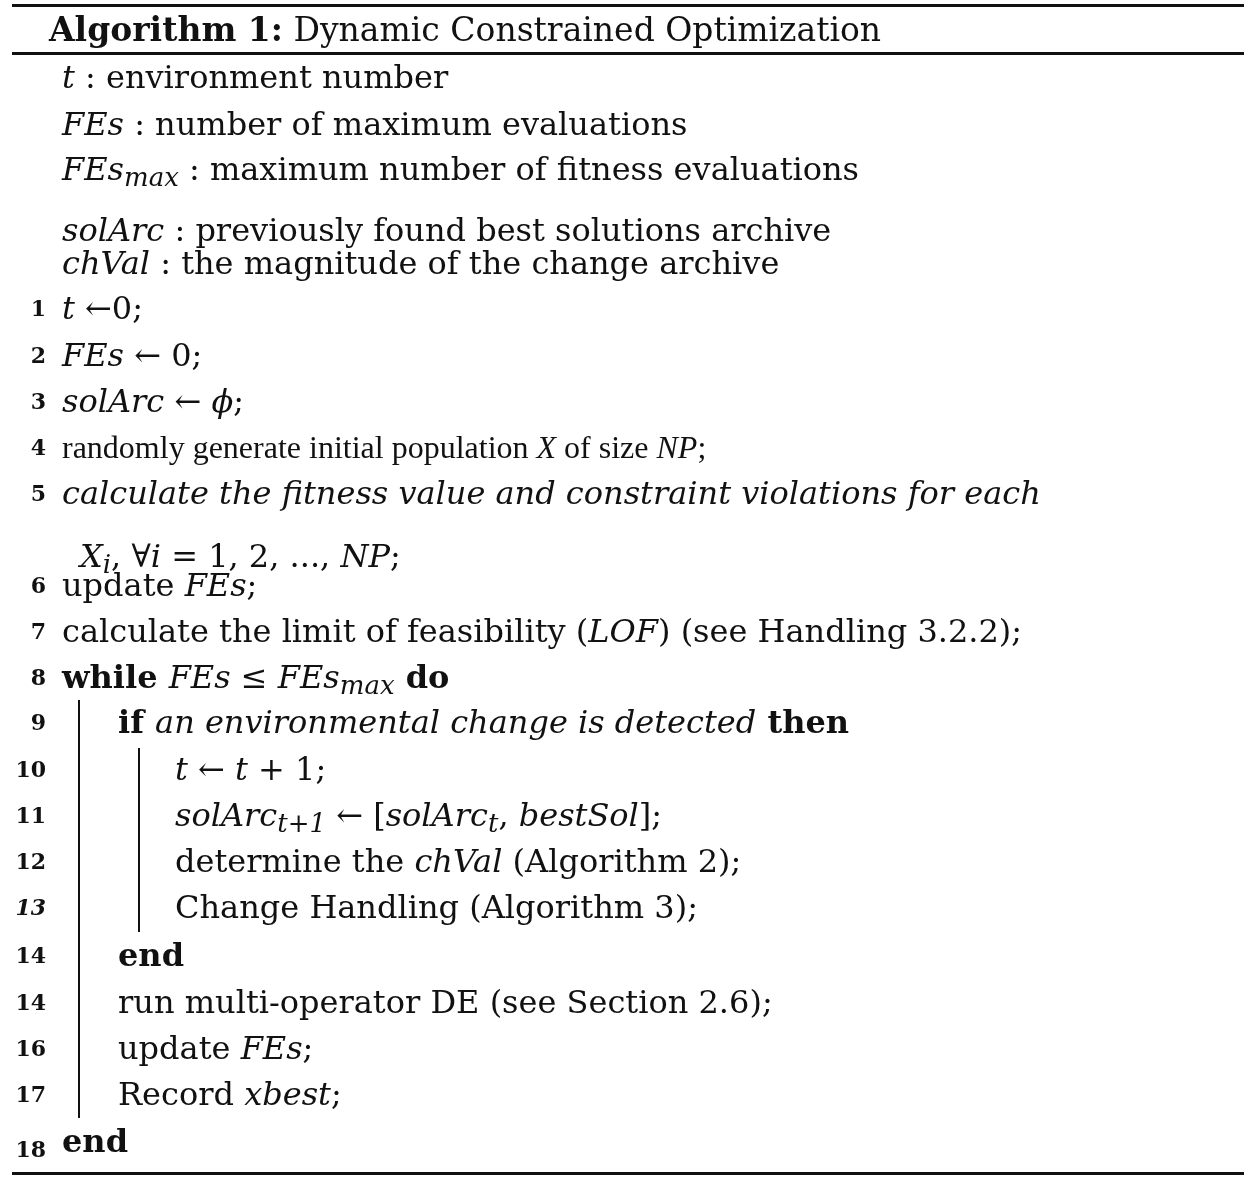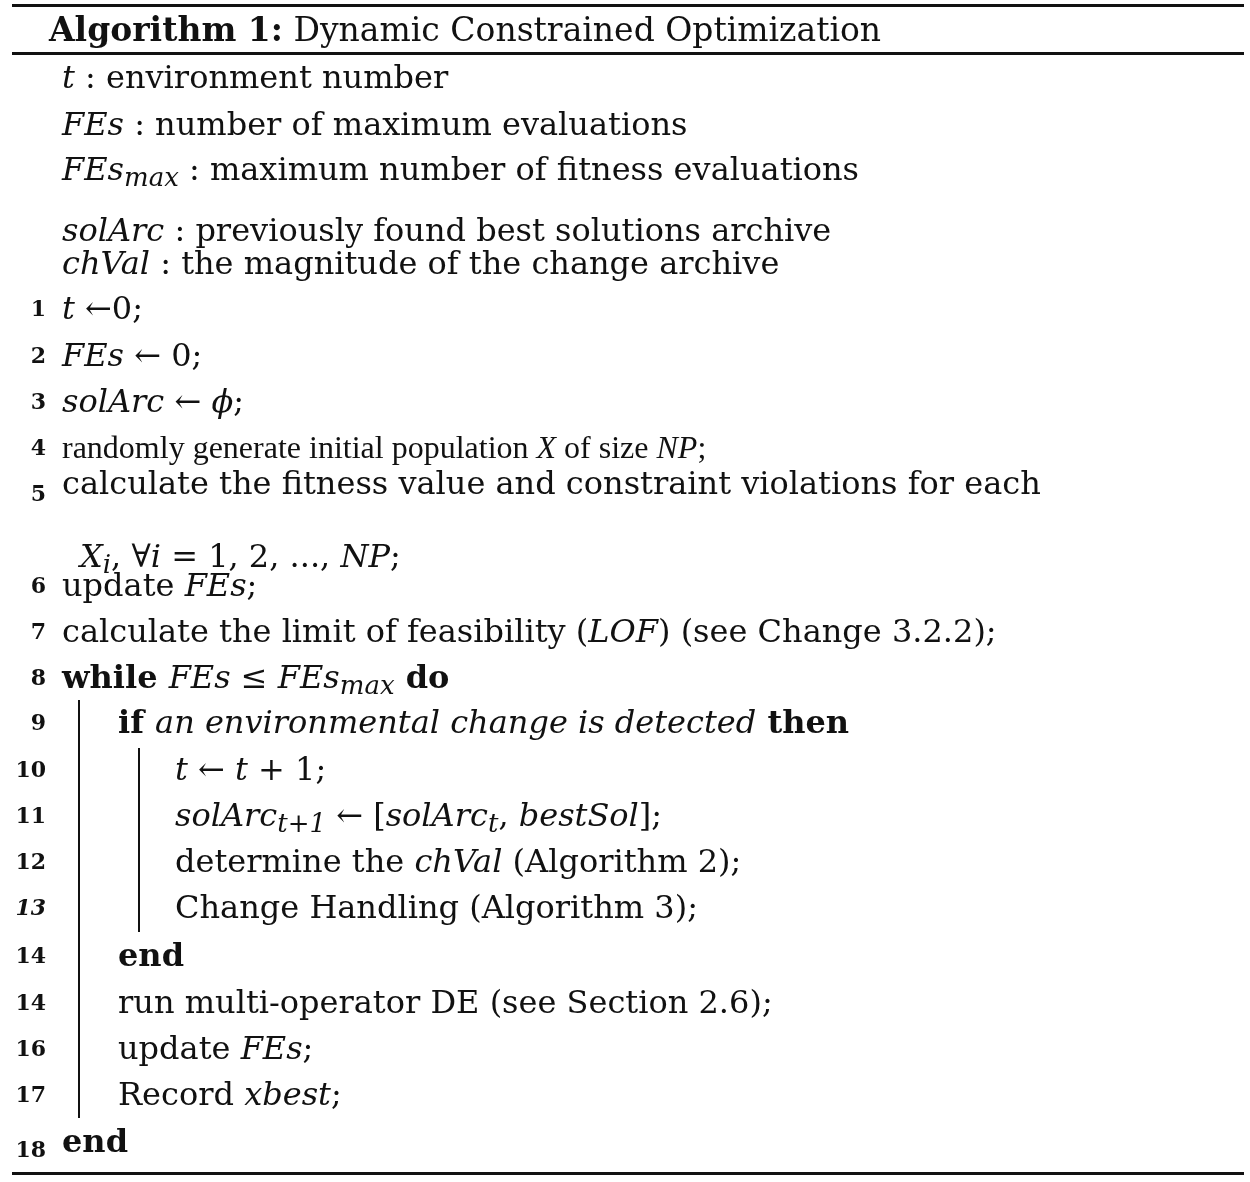--- a/index.html
+++ b/index.html
@@ -47,32 +47,32 @@
     <div>
       <div class="ln" style="top: 381px;">3</div>
       <div class="line" style="left: 62px; top: 381px;"><i>solArc</i><span> ← </span><i>ϕ</i><span>;</span></div>
     </div>
     <div>
       <div class="ln" style="top: 427px;">4</div>
       <div class="line" style="left: 62px; top: 427px; font-family: Liberation Serif, serif;"><span>randomly generate initial population </span><i>X</i><span> of size </span><i>NP</i><span>;</span></div>
     </div>
     <div>
       <div class="ln" style="top: 473px;">5</div>
-      <div class="line" style="left: 62px; top: 463px;"><span>calculate the fitness value and constraint violations for each</span></div>
+      <div class="line" style="left: 62px; top: 473px; font-style: italic;"><span>calculate the fitness value and constraint violations for each</span></div>
     </div>
     <div>
       <div class="line" style="left: 80px; top: 536px;"><i>X</i><sub>i</sub><span>,  ∀</span><i>i</i><span> = 1, 2, ..., </span><i>NP</i><span>;</span></div>
     </div>
     <div>
       <div class="ln" style="top: 565px;">6</div>
       <div class="line" style="left: 62px; top: 565px;"><span>update </span><i>FEs</i><span>;</span></div>
     </div>
     <div>
       <div class="ln" style="top: 611px;">7</div>
-      <div class="line" style="left: 62px; top: 611px;"><span>calculate the limit of feasibility (</span><i>LOF</i><span>) (see Change 3.2.2);</span></div>
+      <div class="line" style="left: 62px; top: 611px;"><span>calculate the limit of feasibility (</span><i>LOF</i><span>) (see Handling 3.2.2);</span></div>
     </div>
     <div>
       <div class="ln" style="top: 657px;">8</div>
       <div class="line" style="left: 62px; top: 657px;"><b>while </b><i>FEs</i><span> ≤ </span><i>FEs</i><sub>max</sub><b> do</b></div>
     </div>
     <div>
       <div class="ln" style="top: 702px;">9</div>
       <div class="line" style="left: 118px; top: 702px;"><b>if </b><i>an environmental change is detected</i><b> then</b></div>
     </div>
     <div>

